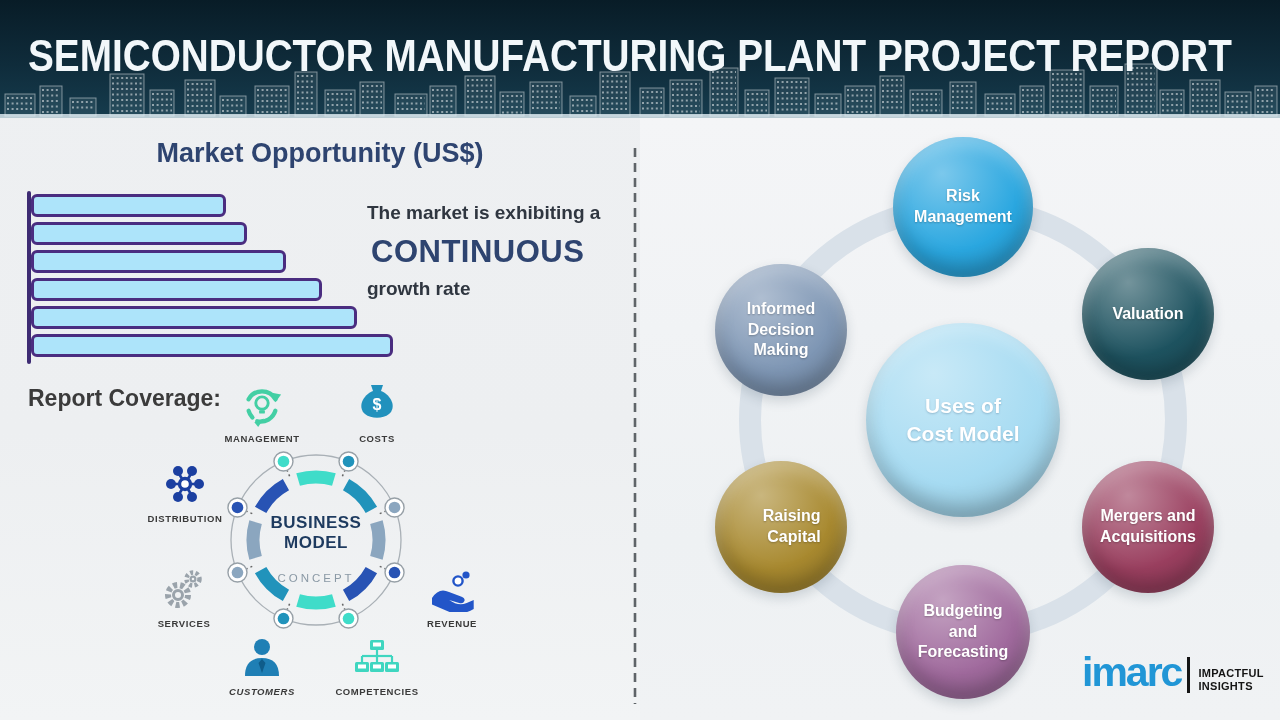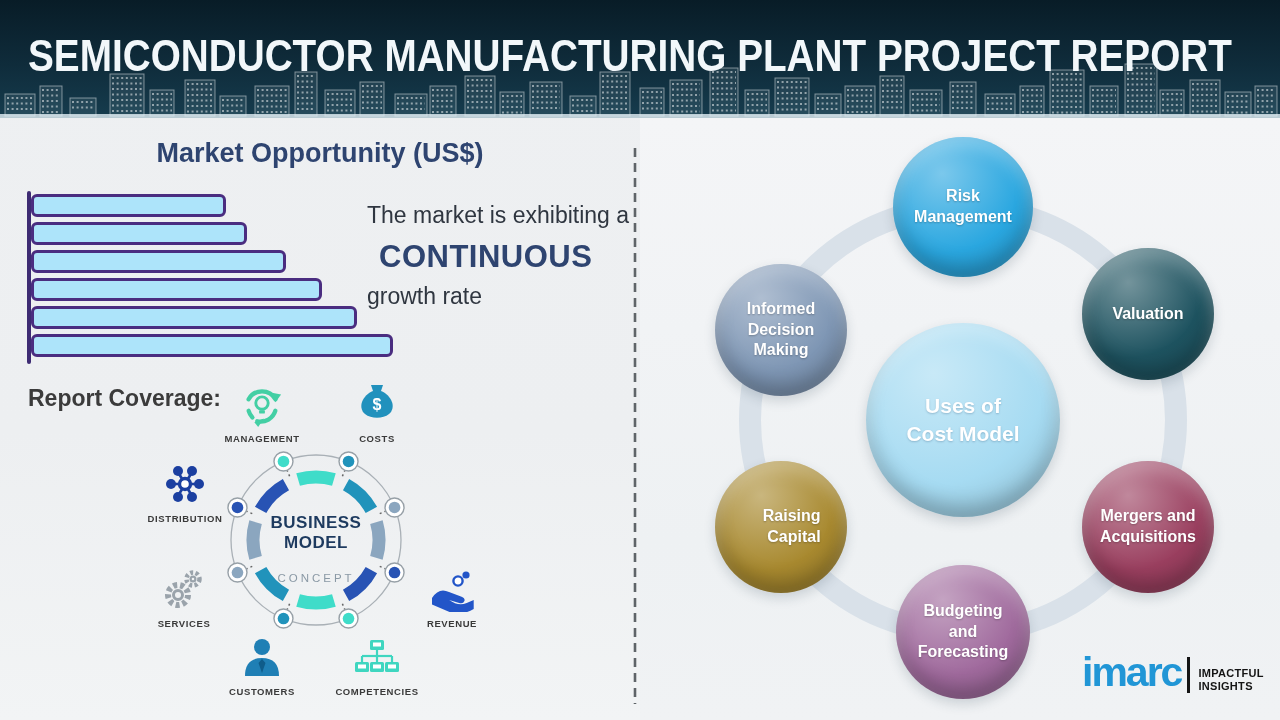--- a/index.html
+++ b/index.html
@@ -32,22 +32,22 @@
   .chart-axis{
     position:absolute;left:27px;top:191px;width:4px;height:173px;
     background:#3d2b73;border-radius:2px;
   }
   .bars{position:absolute;left:31px;top:194px;}
   .bar{
     height:17px;border:3px solid #4a2d80;border-radius:6px;
     background:#ade4fa;margin-bottom:5px;
   }
   .growth{position:absolute;left:367px;top:202px;width:268px;}
-  .growth-line{font-size:23px;font-weight:normal;color:#2f3640;}
-  .growth-highlight{font-size:31px;font-weight:bold;color:#2e4470;letter-spacing:0.5px;margin:10px 0 8px 12px;}
+  .growth-line{font-size:19px;font-weight:bold;color:#2f3640;}
+  .growth-highlight{font-size:31px;font-weight:bold;color:#2e4470;letter-spacing:0.5px;margin:10px 0 8px 4px;}
   
   .coverage-title{
     position:absolute;left:28px;top:385px;
     font-size:23px;font-weight:bold;color:#3b3b3b;
   }
   .bm-svg{position:absolute;left:216px;top:440px;}
   .bm-center{
     position:absolute;left:241px;top:513px;width:150px;text-align:center;
   }
   .bm-title{font-size:17px;font-weight:bold;color:#1d3a5f;letter-spacing:0.5px;line-height:1.2;}
@@ -439,21 +439,21 @@
     <span class="cov-icon">
       <svg width="48" height="44" viewBox="0 0 48 44">
         <circle cx="38" cy="7" r="3.6" fill="#2255c8"></circle>
         <circle cx="30" cy="13" r="4.6" fill="#ffffff" stroke="#2255c8" stroke-width="2.4"></circle>
         <path d="M4 30 q7 -11 17 -6 l12 4.5 q4.5 1.6 3.4 4.6 q-1.1 3 -5.2 1.9 l-10 -3 q9 6.5 17.5 3 l7 -3 l0 9 q-14 8 -26.5 2 l-15.2 -6.5 z" fill="#2255c8"></path>
       </svg>
     </span>
     <div class="cov-label">REVENUE</div>
   </div>
 
-  <div class="cov-item" style="left:212px;top:636px;">
+  <div class="cov-item" style="left:212px;top:636px;font-style:italic;">
     <span class="cov-icon">
       <svg width="44" height="44" viewBox="0 0 44 44">
         <circle cx="22" cy="11" r="8" fill="#1f7fb5"></circle>
         <path d="M5 40 Q5 22 22 22 Q39 22 39 40 Z" fill="#1f7fb5"></path>
         <polygon points="22,23 18.5,27 22,37 25.5,27" fill="#0f5c8a"></polygon>
       </svg>
     </span>
     <div class="cov-label">CUSTOMERS</div>
   </div>
 

